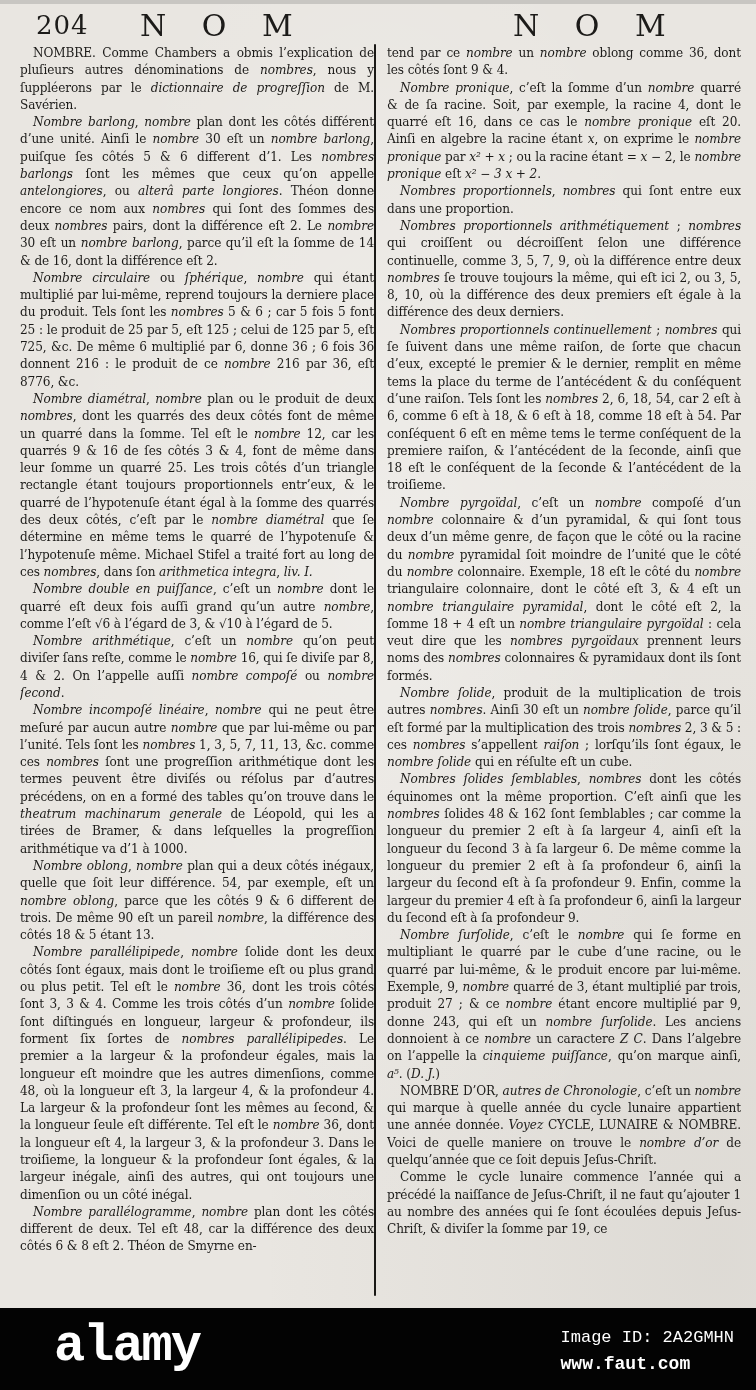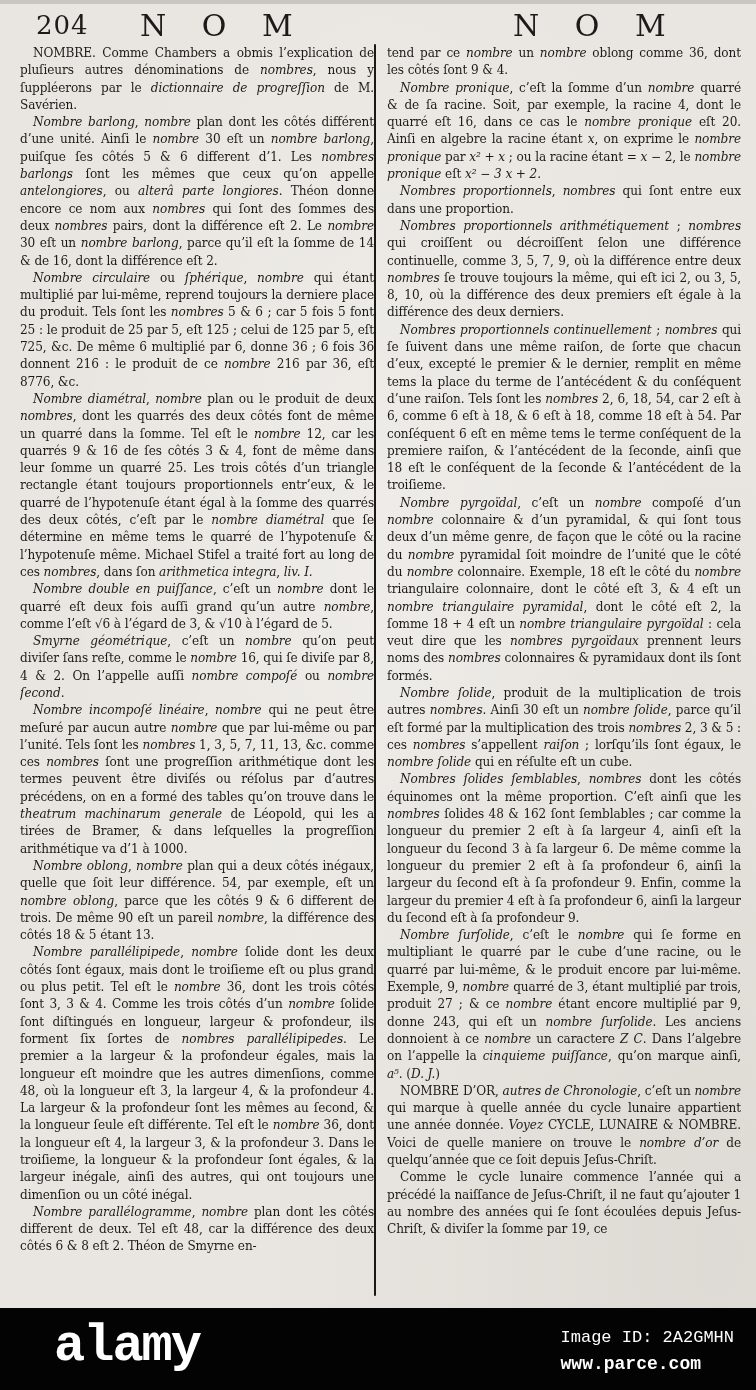--- a/index.html
+++ b/index.html
@@ -111,21 +111,21 @@
   <div class="running-head right">N O M</div>
 
   <div class="column-divider"></div>
 
   <div class="text-column left">
       <p class="para">NOMBRE. Comme Chambers a obmis l’explication de pluſieurs autres dénominations de <em>nombres</em>, nous y ſuppléerons par le <em>dictionnaire de progreſſion</em> de M. Savérien.</p>
       <p class="para"><em>Nombre barlong</em>, <em>nombre</em> plan dont les côtés différent d’une unité. Ainſi le <em>nombre</em> 30 eſt un <em>nombre barlong</em>, puiſque ſes côtés 5 &amp; 6 different d’1. Les <em>nombres barlongs</em> ſont les mêmes que ceux qu’on appelle <em>antelongiores</em>, ou <em>alterâ parte longiores</em>. Théon donne encore ce nom aux <em>nombres</em> qui ſont des ſommes des deux <em>nombres</em> pairs, dont la différence eſt 2. Le <em>nombre</em> 30 eſt un <em>nombre barlong</em>, parce qu’il eſt la ſomme de 14 &amp; de 16, dont la différence eſt 2.</p>
       <p class="para"><em>Nombre circulaire</em> ou <em>ſphérique</em>, <em>nombre</em> qui étant multiplié par lui-même, reprend toujours la derniere place du produit. Tels ſont les <em>nombres</em> 5 &amp; 6 ; car 5 fois 5 font 25 : le produit de 25 par 5, eſt 125 ; celui de 125 par 5, eſt 725, &amp;c. De même 6 multiplié par 6, donne 36 ; 6 fois 36 donnent 216 : le produit de ce <em>nombre</em> 216 par 36, eſt 8776, &amp;c.</p>
       <p class="para"><em>Nombre diamétral</em>, <em>nombre</em> plan ou le produit de deux <em>nombres</em>, dont les quarrés des deux côtés font de même un quarré dans la ſomme. Tel eſt le <em>nombre</em> 12, car les quarrés 9 &amp; 16 de ſes côtés 3 &amp; 4, font de même dans leur ſomme un quarré 25. Les trois côtés d’un triangle rectangle étant toujours proportionnels entr’eux, &amp; le quarré de l’hypotenuſe étant égal à la ſomme des quarrés des deux côtés, c’eſt par le <em>nombre diamétral</em> que ſe détermine en même tems le quarré de l’hypotenuſe &amp; l’hypotenuſe même. Michael Stifel a traité fort au long de ces <em>nombres</em>, dans ſon <em>arithmetica integra</em>, <em>liv. I.</em></p>
       <p class="para"><em>Nombre double en puiſſance</em>, c’eſt un <em>nombre</em> dont le quarré eſt deux fois auſſi grand qu’un autre <em>nombre</em>, comme l’eſt √6 à l’égard de 3, &amp; √10 à l’égard de 5.</p>
-      <p class="para"><em>Smyrne géométrique</em>, c’eſt un <em>nombre</em> qu’on peut diviſer ſans reſte, comme le <em>nombre</em> 16, qui ſe diviſe par 8, 4 &amp; 2. On l’appelle auſſi <em>nombre compoſé</em> ou <em>nombre ſecond</em>.</p>
+      <p class="para"><em>Nombre arithmétique</em>, c’eſt un <em>nombre</em> qu’on peut diviſer ſans reſte, comme le <em>nombre</em> 16, qui ſe diviſe par 8, 4 &amp; 2. On l’appelle auſſi <em>nombre compoſé</em> ou <em>nombre ſecond</em>.</p>
       <p class="para"><em>Nombre incompoſé linéaire</em>, <em>nombre</em> qui ne peut être meſuré par aucun autre <em>nombre</em> que par lui-même ou par l’unité. Tels ſont les <em>nombres</em> 1, 3, 5, 7, 11, 13, &amp;c. comme ces <em>nombres</em> ſont une progreſſion arithmétique dont les termes peuvent être diviſés ou réſolus par d’autres précédens, on en a formé des tables qu’on trouve dans le <em>theatrum machinarum generale</em> de Léopold, qui les a tirées de Bramer, &amp; dans leſquelles la progreſſion arithmétique va d’1 à 1000.</p>
       <p class="para"><em>Nombre oblong</em>, <em>nombre</em> plan qui a deux côtés inégaux, quelle que ſoit leur différence. 54, par exemple, eſt un <em>nombre oblong</em>, parce que les côtés 9 &amp; 6 different de trois. De même 90 eſt un pareil <em>nombre</em>, la différence des côtés 18 &amp; 5 étant 13.</p>
       <p class="para"><em>Nombre parallélipipede</em>, <em>nombre</em> ſolide dont les deux côtés ſont égaux, mais dont le troiſieme eſt ou plus grand ou plus petit. Tel eſt le <em>nombre</em> 36, dont les trois côtés ſont 3, 3 &amp; 4. Comme les trois côtés d’un <em>nombre</em> ſolide ſont diſtingués en longueur, largeur &amp; profondeur, ils forment ſix ſortes de <em>nombres parallélipipedes</em>. Le premier a la largeur &amp; la profondeur égales, mais la longueur eſt moindre que les autres dimenſions, comme 48, où la longueur eſt 3, la largeur 4, &amp; la profondeur 4. La largeur &amp; la profondeur ſont les mêmes au ſecond, &amp; la longueur ſeule eſt différente. Tel eſt le <em>nombre</em> 36, dont la longueur eſt 4, la largeur 3, &amp; la profondeur 3. Dans le troiſieme, la longueur &amp; la profondeur ſont égales, &amp; la largeur inégale, ainſi des autres, qui ont toujours une dimenſion ou un côté inégal.</p>
       <p class="para"><em>Nombre parallélogramme</em>, <em>nombre</em> plan dont les côtés different de deux. Tel eſt 48, car la différence des deux côtés 6 &amp; 8 eſt 2. Théon de Smyrne en-</p>
     </div>
 
   <div class="text-column right">
       <p class="para noindent">tend par ce <em>nombre</em> un <em>nombre</em> oblong comme 36, dont les côtés ſont 9 &amp; 4.</p>
       <p class="para"><em>Nombre pronique</em>, c’eſt la ſomme d’un <em>nombre</em> quarré &amp; de ſa racine. Soit, par exemple, la racine 4, dont le quarré eſt 16, dans ce cas le <em>nombre pronique</em> eſt 20. Ainſi en algebre la racine étant <em>x</em>, on exprime le <em>nombre pronique</em> par <em>x² + x</em> ; ou la racine étant = <em>x</em> − 2, le <em>nombre pronique</em> eſt <em>x² − 3 x + 2</em>.</p>
       <p class="para"><em>Nombres proportionnels</em>, <em>nombres</em> qui ſont entre eux dans une proportion.</p>
@@ -136,17 +136,17 @@
       <p class="para"><em>Nombres ſolides ſemblables</em>, <em>nombres</em> dont les côtés équinomes ont la même proportion. C’eſt ainſi que les <em>nombres</em> ſolides 48 &amp; 162 ſont ſemblables ; car comme la longueur du premier 2 eſt à ſa largeur 4, ainſi eſt la longueur du ſecond 3 à ſa largeur 6. De même comme la longueur du premier 2 eſt à ſa profondeur 6, ainſi la largeur du ſecond eſt à ſa profondeur 9. Enfin, comme la largeur du premier 4 eſt à ſa profondeur 6, ainſi la largeur du ſecond eſt à ſa profondeur 9.</p>
       <p class="para"><em>Nombre ſurſolide</em>, c’eſt le <em>nombre</em> qui ſe forme en multipliant le quarré par le cube d’une racine, ou le quarré par lui-même, &amp; le produit encore par lui-même. Exemple, 9, <em>nombre</em> quarré de 3, étant multiplié par trois, produit 27 ; &amp; ce <em>nombre</em> étant encore multiplié par 9, donne 243, qui eſt un <em>nombre ſurſolide</em>. Les anciens donnoient à ce <em>nombre</em> un caractere <em>Z C</em>. Dans l’algebre on l’appelle la <em>cinquieme puiſſance</em>, qu’on marque ainſi, <em>a⁵</em>. (<em>D. J.</em>)</p>
       <p class="para">NOMBRE D’OR, <em>autres de Chronologie</em>, c’eſt un <em>nombre</em> qui marque à quelle année du cycle lunaire appartient une année donnée. <em>Voyez</em> CYCLE, LUNAIRE &amp; NOMBRE. Voici de quelle maniere on trouve le <em>nombre d’or</em> de quelqu’année que ce ſoit depuis Jeſus-Chriſt.</p>
       <p class="para">Comme le cycle lunaire commence l’année qui a précédé la naiſſance de Jeſus-Chriſt, il ne faut qu’ajouter 1 au nombre des années qui ſe ſont écoulées depuis Jeſus-Chriſt, &amp; diviſer la ſomme par 19, ce</p>
     </div>
 
   <div class="watermark-bar">
     <div class="alamy-logo">alamy</div>
     <div class="watermark-meta">
       <div class="image-id">Image ID: 2A2GMHN</div>
-      <div class="alamy-url">www.parce.com</div>
+      <div class="alamy-url">www.faut.com</div>
     </div>
   </div>
 
 </div>
 
 </body></html>

